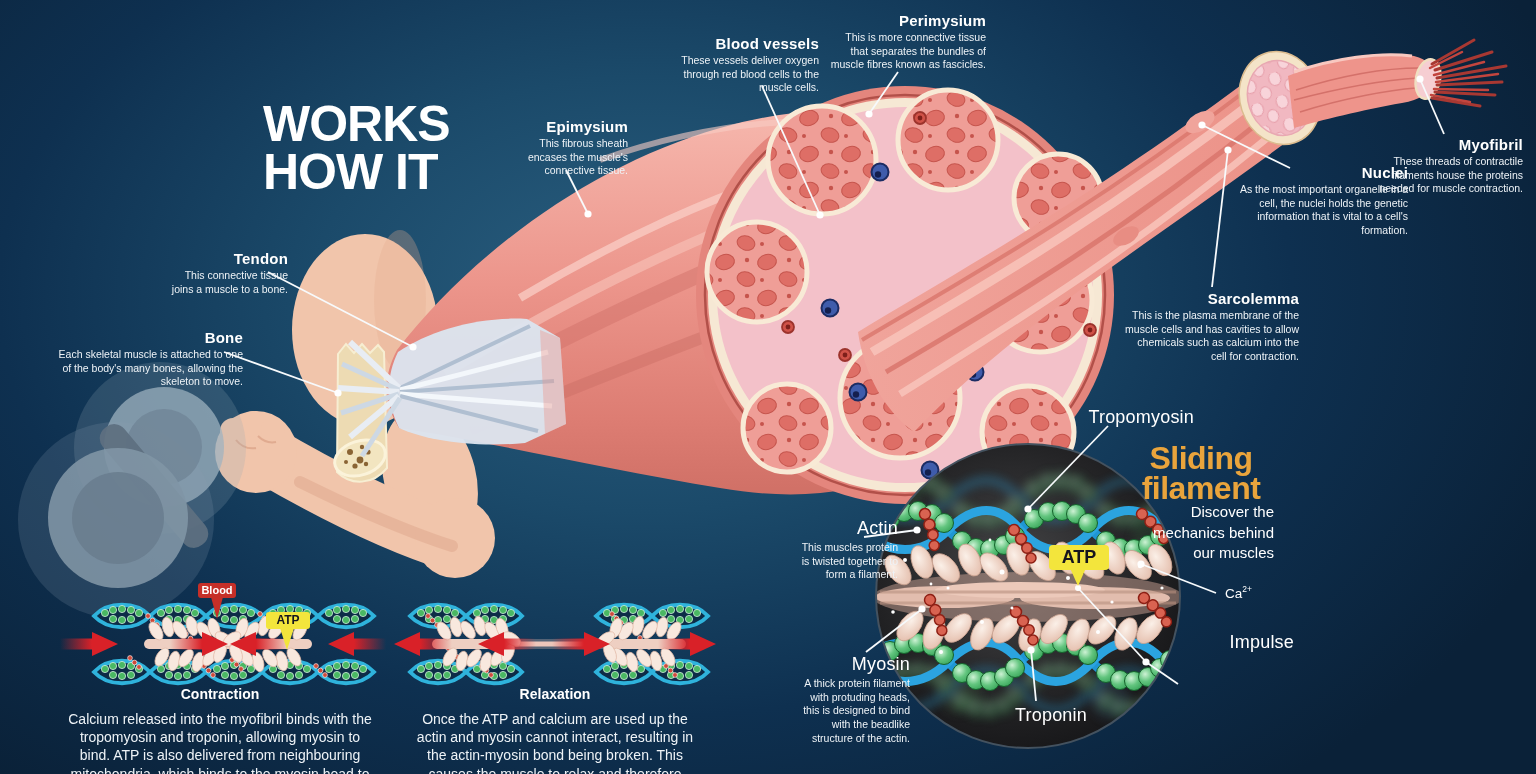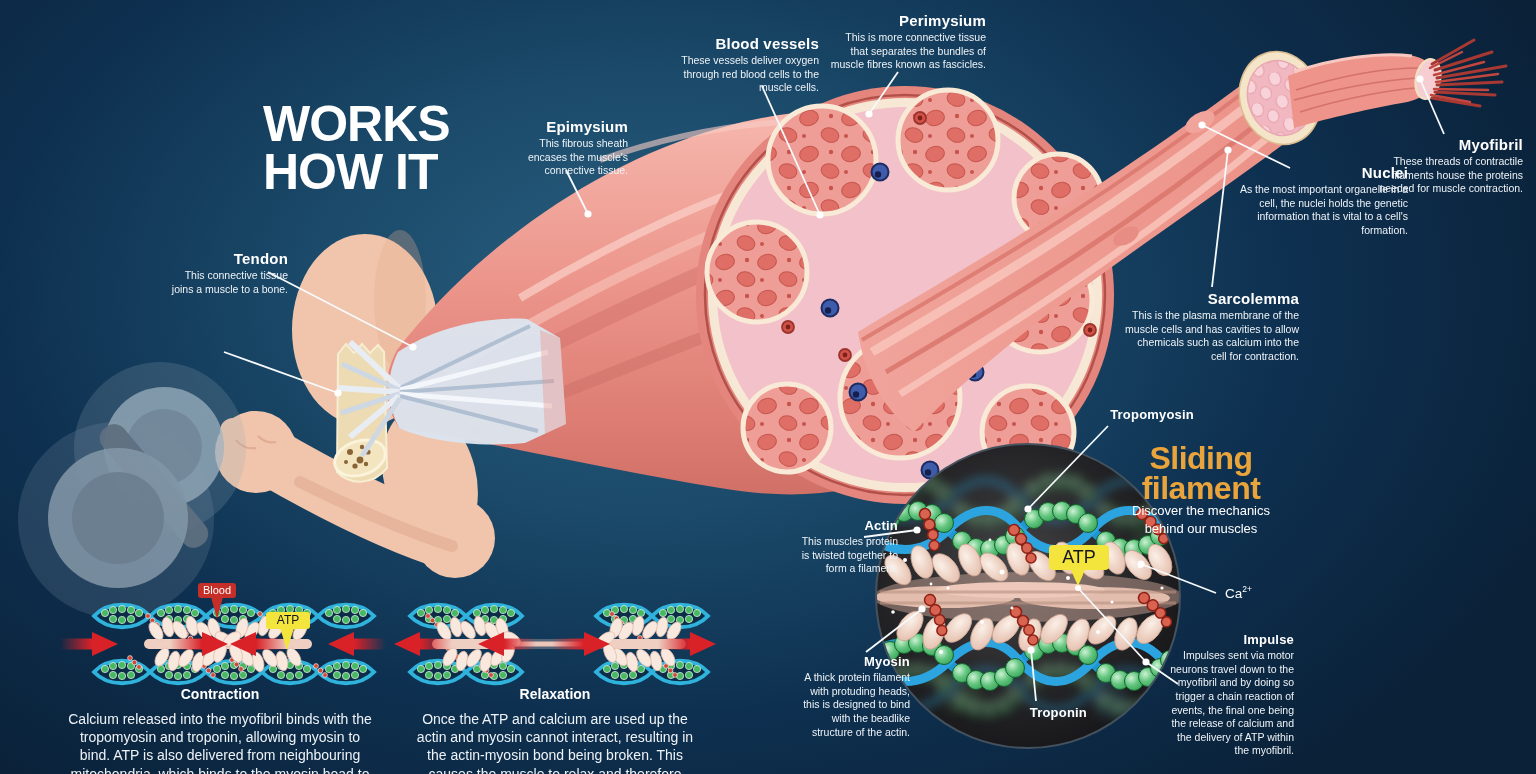--- a/index.html
+++ b/index.html
@@ -2,31 +2,31 @@
 <html><head>
 <meta charset="utf-8">
 <style>
   html,body{margin:0;padding:0;background:#081c30}
   .stage{position:relative;width:1536px;height:774px;overflow:hidden;
     font-family:"Liberation Sans",sans-serif;
     background:radial-gradient(ellipse 980px 640px at 42% 38%, #2a5f80 0%, #1b4a6a 34%, #0e3050 66%, #0a2138 100%)}
   svg.art{position:absolute;left:0;top:0}
   .lbl{position:absolute;text-align:right;color:#fff}
   .lbl h3{margin:0 0 2px;font-size:15px;font-weight:600;letter-spacing:.2px}
-  .lbl.small h3{font-size:13px;font-weight:700}
+  .lbl.small h3{font-size:18px;font-weight:400}
   .lbl p{margin:0;font-size:10.5px;line-height:1.3;color:#eef3f7;font-weight:400}
   .tag{position:absolute;color:#fff;font-size:13.5px;font-weight:500}
   sup{font-size:8.5px}
   .logo{position:absolute;left:263px;top:100px;color:#fff;font-weight:700;font-size:50px;line-height:48px;letter-spacing:-1px}
   .sf-title{position:absolute;left:1128px;top:443px;width:146px;text-align:center;color:#e9a43c;font-size:32px;font-weight:600;line-height:.95;letter-spacing:-.5px}
-  .sf-sub{position:absolute;left:1128px;top:502px;width:146px;text-align:center;color:#fff;font-size:13px;line-height:1.38;font-weight:500}
+  .sf-sub{position:absolute;left:1128px;top:502px;width:146px;text-align:right;color:#fff;font-size:15px;line-height:1.38;font-weight:500}
   .proc{position:absolute;text-align:center;color:#fff}
   .proc h3{margin:0 0 2px;font-size:14px;font-weight:600}
   .proc p{margin:8px;font-size:14px;line-height:1.3;color:#eef3f7}
-  .badge{position:absolute;text-align:center;border-radius:3px;font-weight:400;z-index:5}
+  .badge{position:absolute;text-align:center;border-radius:3px;font-weight:700;z-index:5}
   .badge.red{background:#c62f28;color:#fff;width:38px;height:15px;line-height:15px;font-size:11px}
   .badge.yellow{background:#f3e53c;color:#15151e}
   .badge.small-y{width:44px;height:17px;line-height:17px;font-size:12px}
   .badge.big-y{width:60px;height:25px;line-height:25px;font-size:18px;border-radius:4px}
   .ptr{position:absolute;width:0;height:0;z-index:4}
 </style>
 </head>
 <body>
 
 <div class="stage">
@@ -454,20 +454,24 @@
 
 <div class="logo">
   <div>WORKS</div>
   <div>HOW IT</div>
 </div>
 
 <div class="lbl" style="left:168px;top:250px;width:120px">
   <h3>Tendon</h3>
   <p>This connective tissue joins a muscle to a bone.</p>
 </div>
+<div class="lbl" style="left:53px;top:329px;width:190px">
+  <h3>Bone</h3>
+  <p>Each skeletal muscle is attached to one of the body's many bones, allowing the skeleton to move.</p>
+</div>
 <div class="lbl" style="left:498px;top:118px;width:130px">
   <h3>Epimysium</h3>
   <p>This fibrous sheath encases the muscle's connective tissue.</p>
 </div>
 <div class="lbl" style="left:669px;top:35px;width:150px">
   <h3>Blood vessels</h3>
   <p>These vessels deliver oxygen through red blood cells to the muscle cells.</p>
 </div>
 <div class="lbl" style="left:826px;top:12px;width:160px">
   <h3>Perimysium</h3>
@@ -501,21 +505,20 @@
 </div>
 <div class="lbl small" style="left:792px;top:654px;width:118px">
   <h3>Myosin</h3>
   <p>A thick protein filament with protuding heads, this is designed to bind with the beadlike structure of the actin.</p>
 </div>
 <div class="tag" style="left:1225px;top:584px">
   <span>Ca</span><sup>2+</sup>
 </div>
 <div class="lbl small" style="left:1160px;top:632px;width:134px">
   <h3>Impulse</h3>
-  <p>Impulses sent via motor neurons travel down to the myofibril and by doing so trigger a chain reaction of events, the final one being the release of calcium and the delivery of ATP within the myofibril.</p>
 </div>
 <div class="lbl small" style="left:987px;top:705px;width:100px">
   <h3>Troponin</h3>
 </div>
 
 <div class="badge red" style="left:198px;top:583px">
   <span>Blood</span>
 </div>
 <div class="ptr" style="left:211px;top:597px;border-left:6px solid transparent;border-right:6px solid transparent;border-top:22px solid #c62f28"></div>
 

